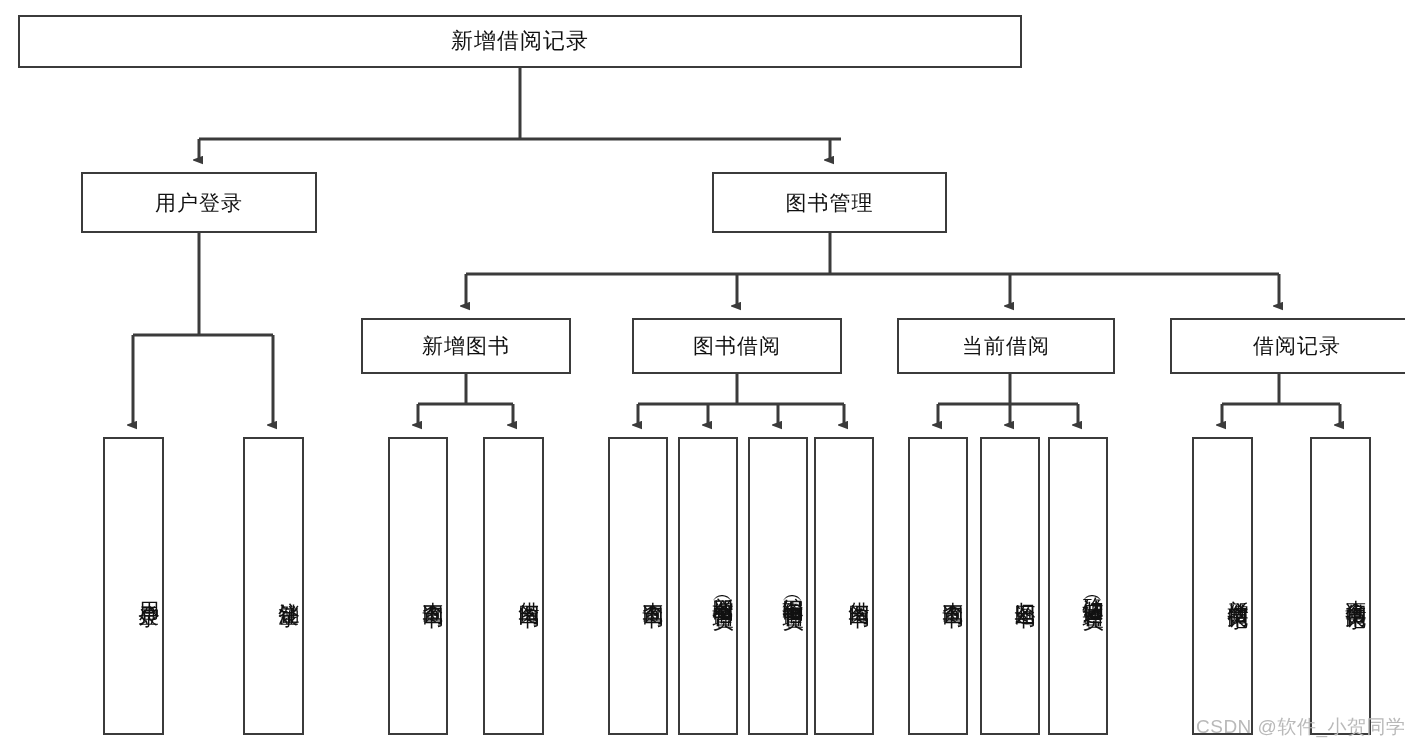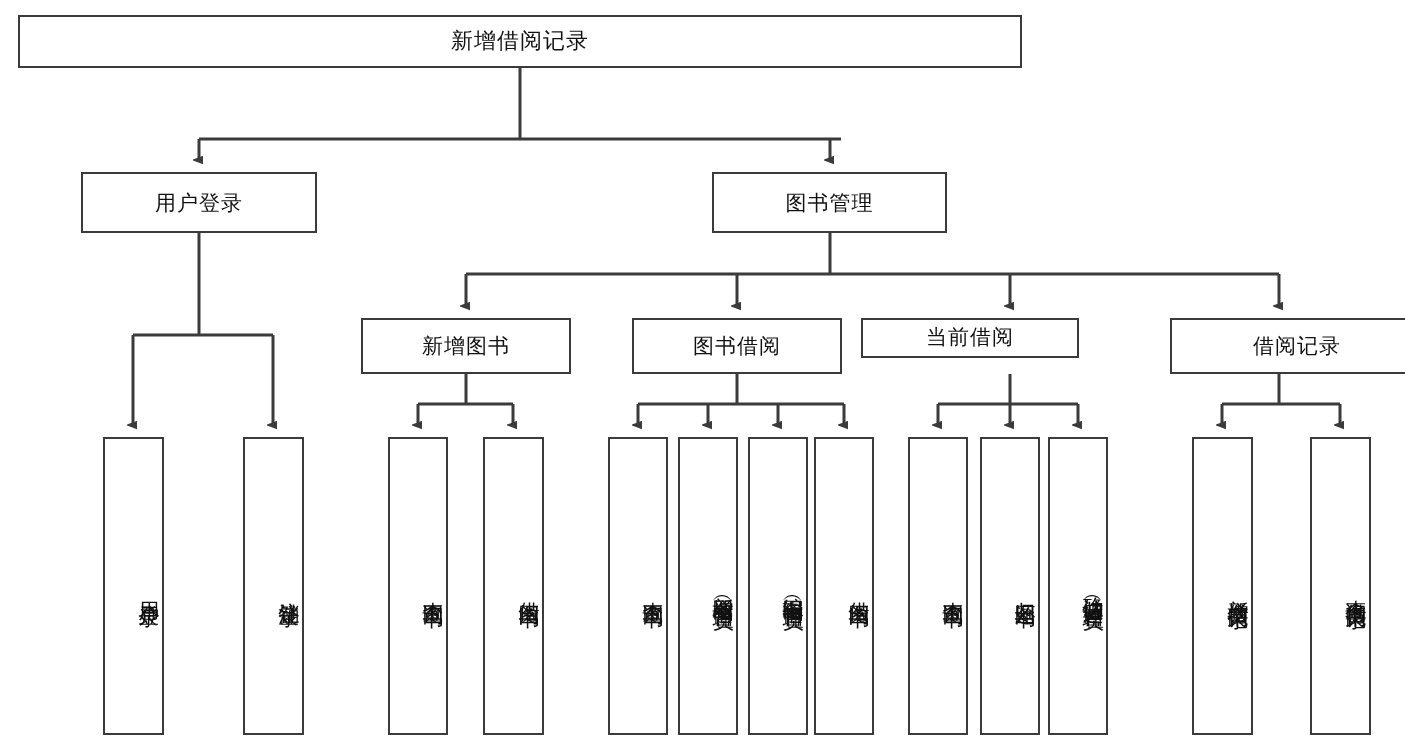--- a/index.html
+++ b/index.html
@@ -122,31 +122,32 @@
     </g>
   </svg>
 
   <div class="node node-h node-root" id="node-root" style="left: 18px; top: 15px; width: 1004px; height: 53px;">新增借阅记录</div>
 
   <div class="node node-h" id="node-l2-0" style="left: 81px; top: 172px; width: 236px; height: 61px;">用户登录</div>
   <div class="node node-h" id="node-l2-1" style="left: 712px; top: 172px; width: 235px; height: 61px;">图书管理</div>
 
   <div class="node node-h" id="node-l3-0" style="left: 361px; top: 318px; width: 210px; height: 56px;">新增图书</div>
   <div class="node node-h" id="node-l3-1" style="left: 632px; top: 318px; width: 210px; height: 56px; text-align: center;">图书借阅</div>
-  <div class="node node-h" id="node-l3-2" style="left: 861px; top: 318px; width: 218px; height: 40px; font-family: Liberation Serif, serif;">当前借阅</div>
+  <div class="node node-h" id="node-l3-2" style="left: 897px; top: 318px; width: 218px; height: 56px;">当前借阅</div>
   <div class="node node-h" id="node-l3-3" style="left: 1170px; top: 318px; width: 254px; height: 56px;">借阅记录</div>
 
   <div class="node node-v" id="leaf-0" style="left: 103px; top: 437px; width: 61px; height: 298px; font-size: 21px;">用户登录</div>
   <div class="node node-v" id="leaf-1" style="left: 243px; top: 437px; width: 61px; height: 298px; font-size: 21px;">注销登录</div>
   <div class="node node-v" id="leaf-2" style="left: 388px; top: 437px; width: 60px; height: 298px; font-size: 21px;">查询图书</div>
   <div class="node node-v" id="leaf-3" style="left: 483px; top: 437px; width: 61px; height: 298px; font-size: 21px;">借阅图书</div>
   <div class="node node-v" id="leaf-4" style="left: 608px; top: 437px; width: 60px; height: 298px; font-size: 21px;">查询图书</div>
   <div class="node node-v" id="leaf-5" style="left: 678px; top: 437px; width: 60px; height: 298px; font-size: 21px;">新增图书（管理员）</div>
   <div class="node node-v" id="leaf-6" style="left: 748px; top: 437px; width: 60px; height: 298px; font-size: 21px;">编辑图书（管理员）</div>
   <div class="node node-v" id="leaf-7" style="left: 814px; top: 437px; width: 60px; height: 298px; font-size: 21px;">借阅图书</div>
   <div class="node node-v" id="leaf-8" style="left: 908px; top: 437px; width: 60px; height: 298px; font-size: 21px;">查询图书</div>
   <div class="node node-v" id="leaf-9" style="left: 980px; top: 437px; width: 60px; height: 298px; font-size: 21px;">归还图书</div>
   <div class="node node-v" id="leaf-10" style="left: 1048px; top: 437px; width: 60px; height: 298px; font-size: 21px;">确认归还（管理员）</div>
   <div class="node node-v" id="leaf-11" style="left: 1192px; top: 437px; width: 61px; height: 298px; font-size: 21px;">新增借阅记录</div>
   <div class="node node-v" id="leaf-12" style="left: 1310px; top: 437px; width: 61px; height: 298px; font-size: 21px;">查询借阅记录</div>
 
+  <div class="watermark" id="watermark" style="left:1196px; top:714px;">CSDN @软件_小贺同学</div>
 
 </div>
 
 </body></html>

